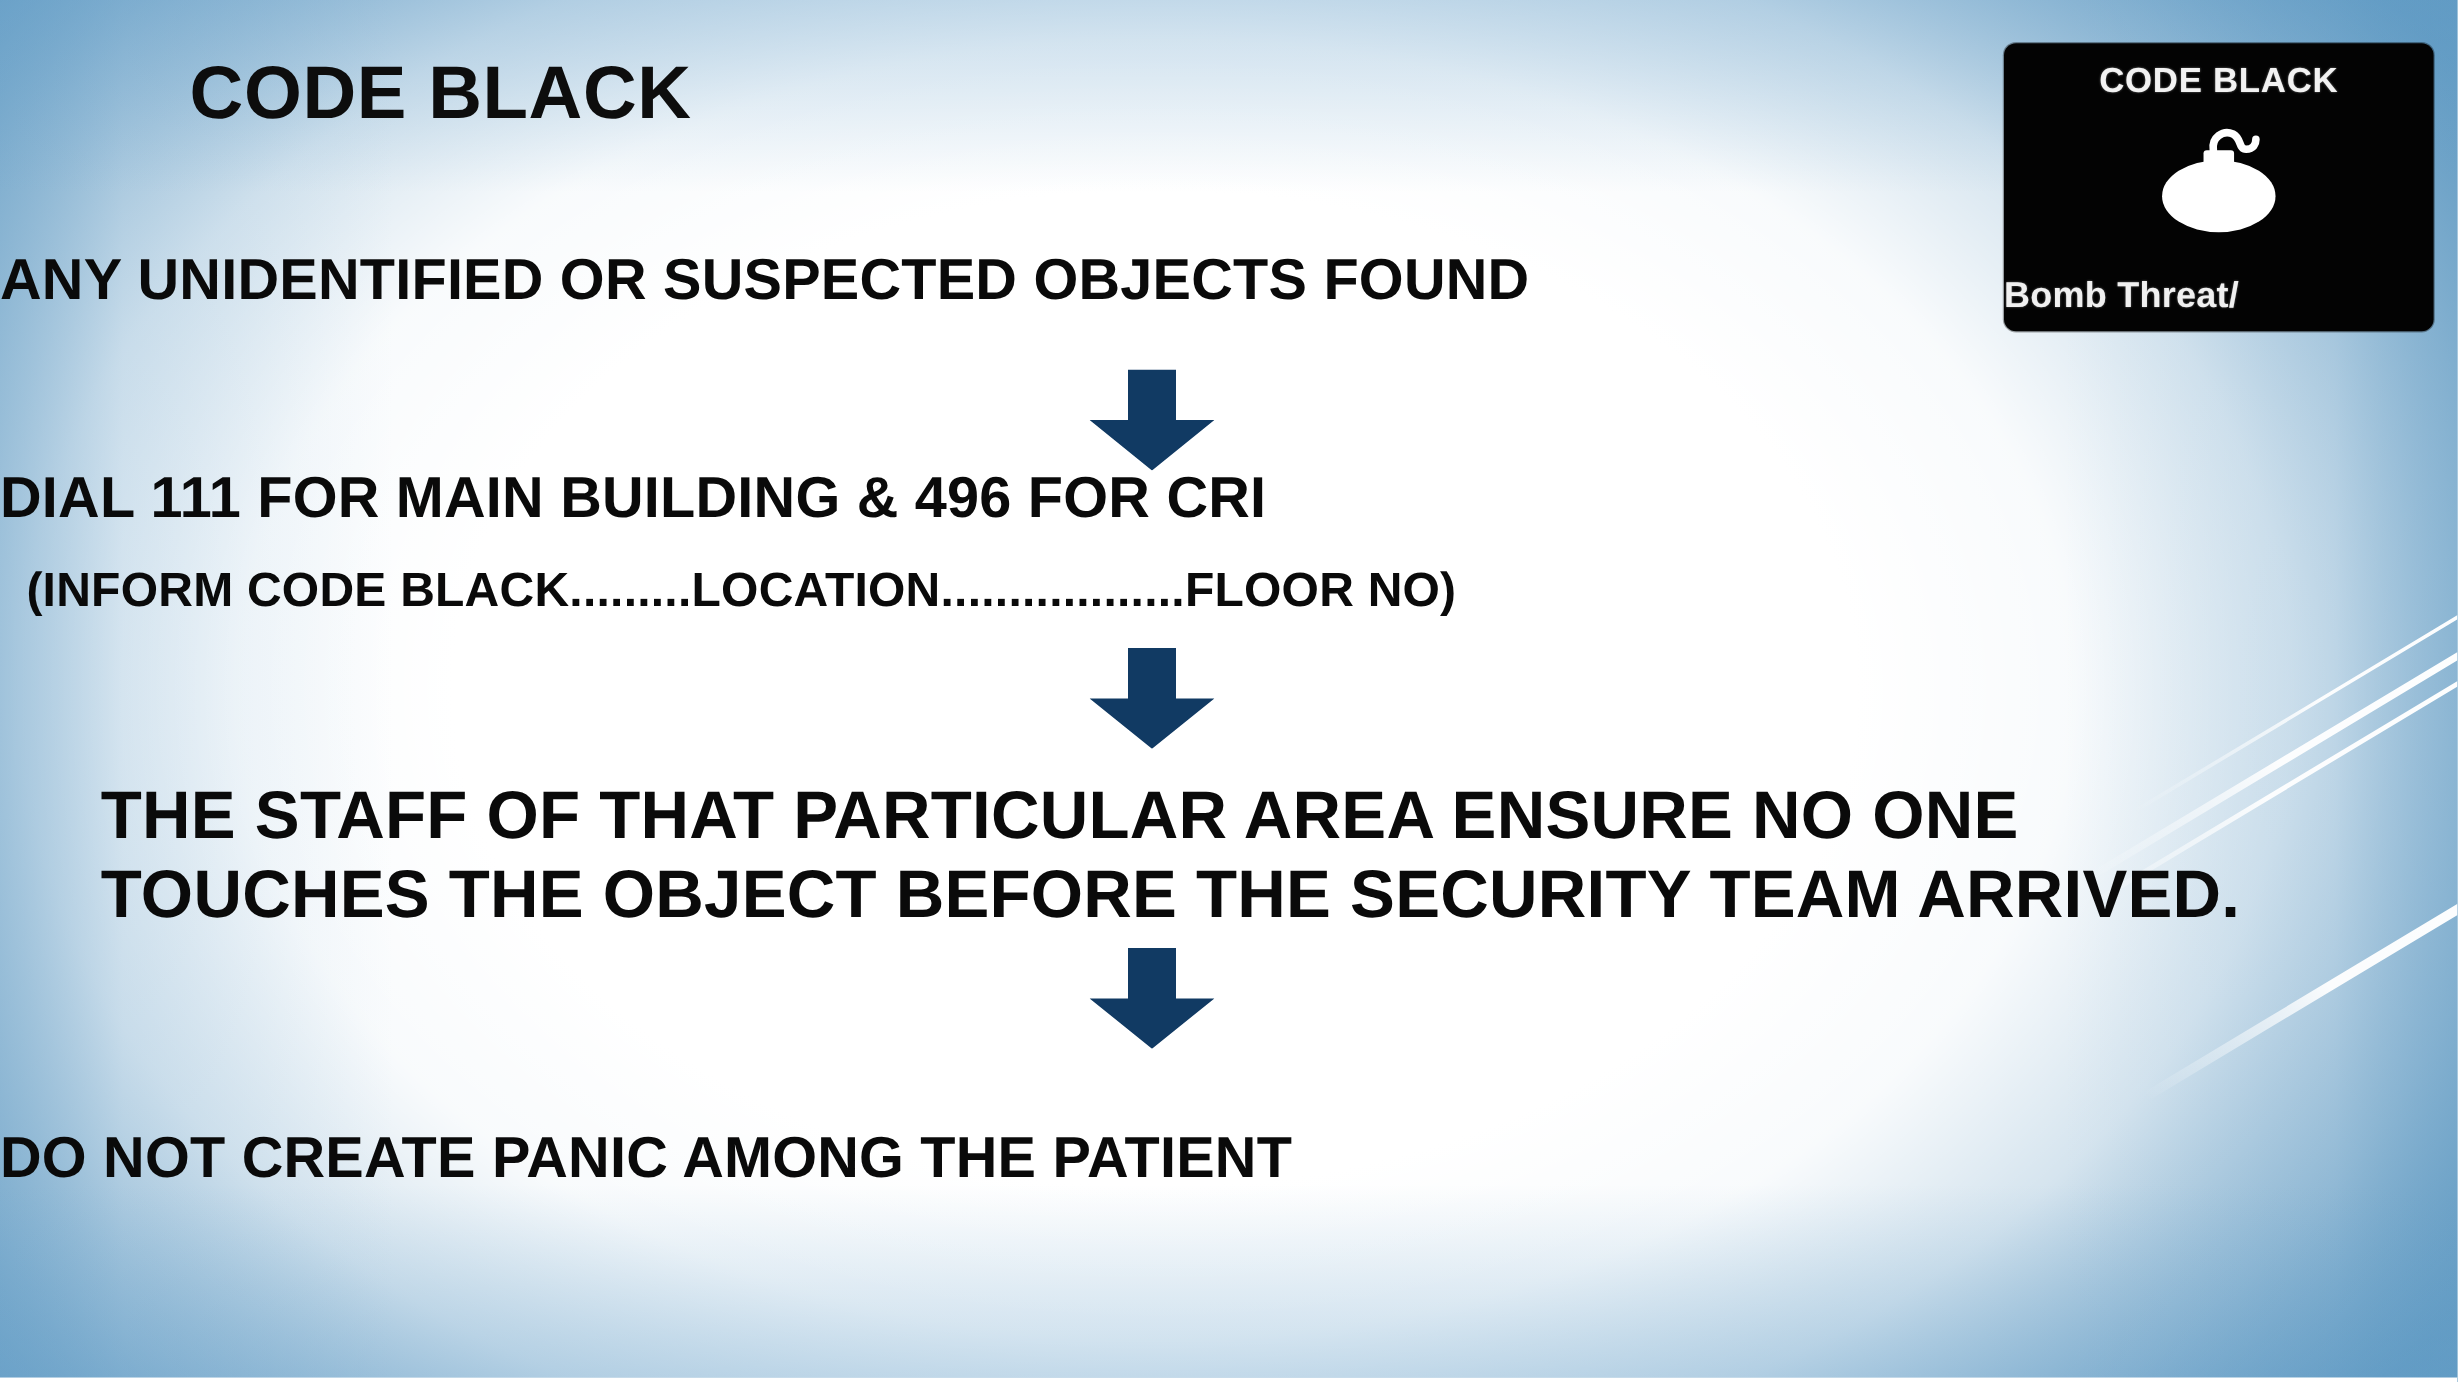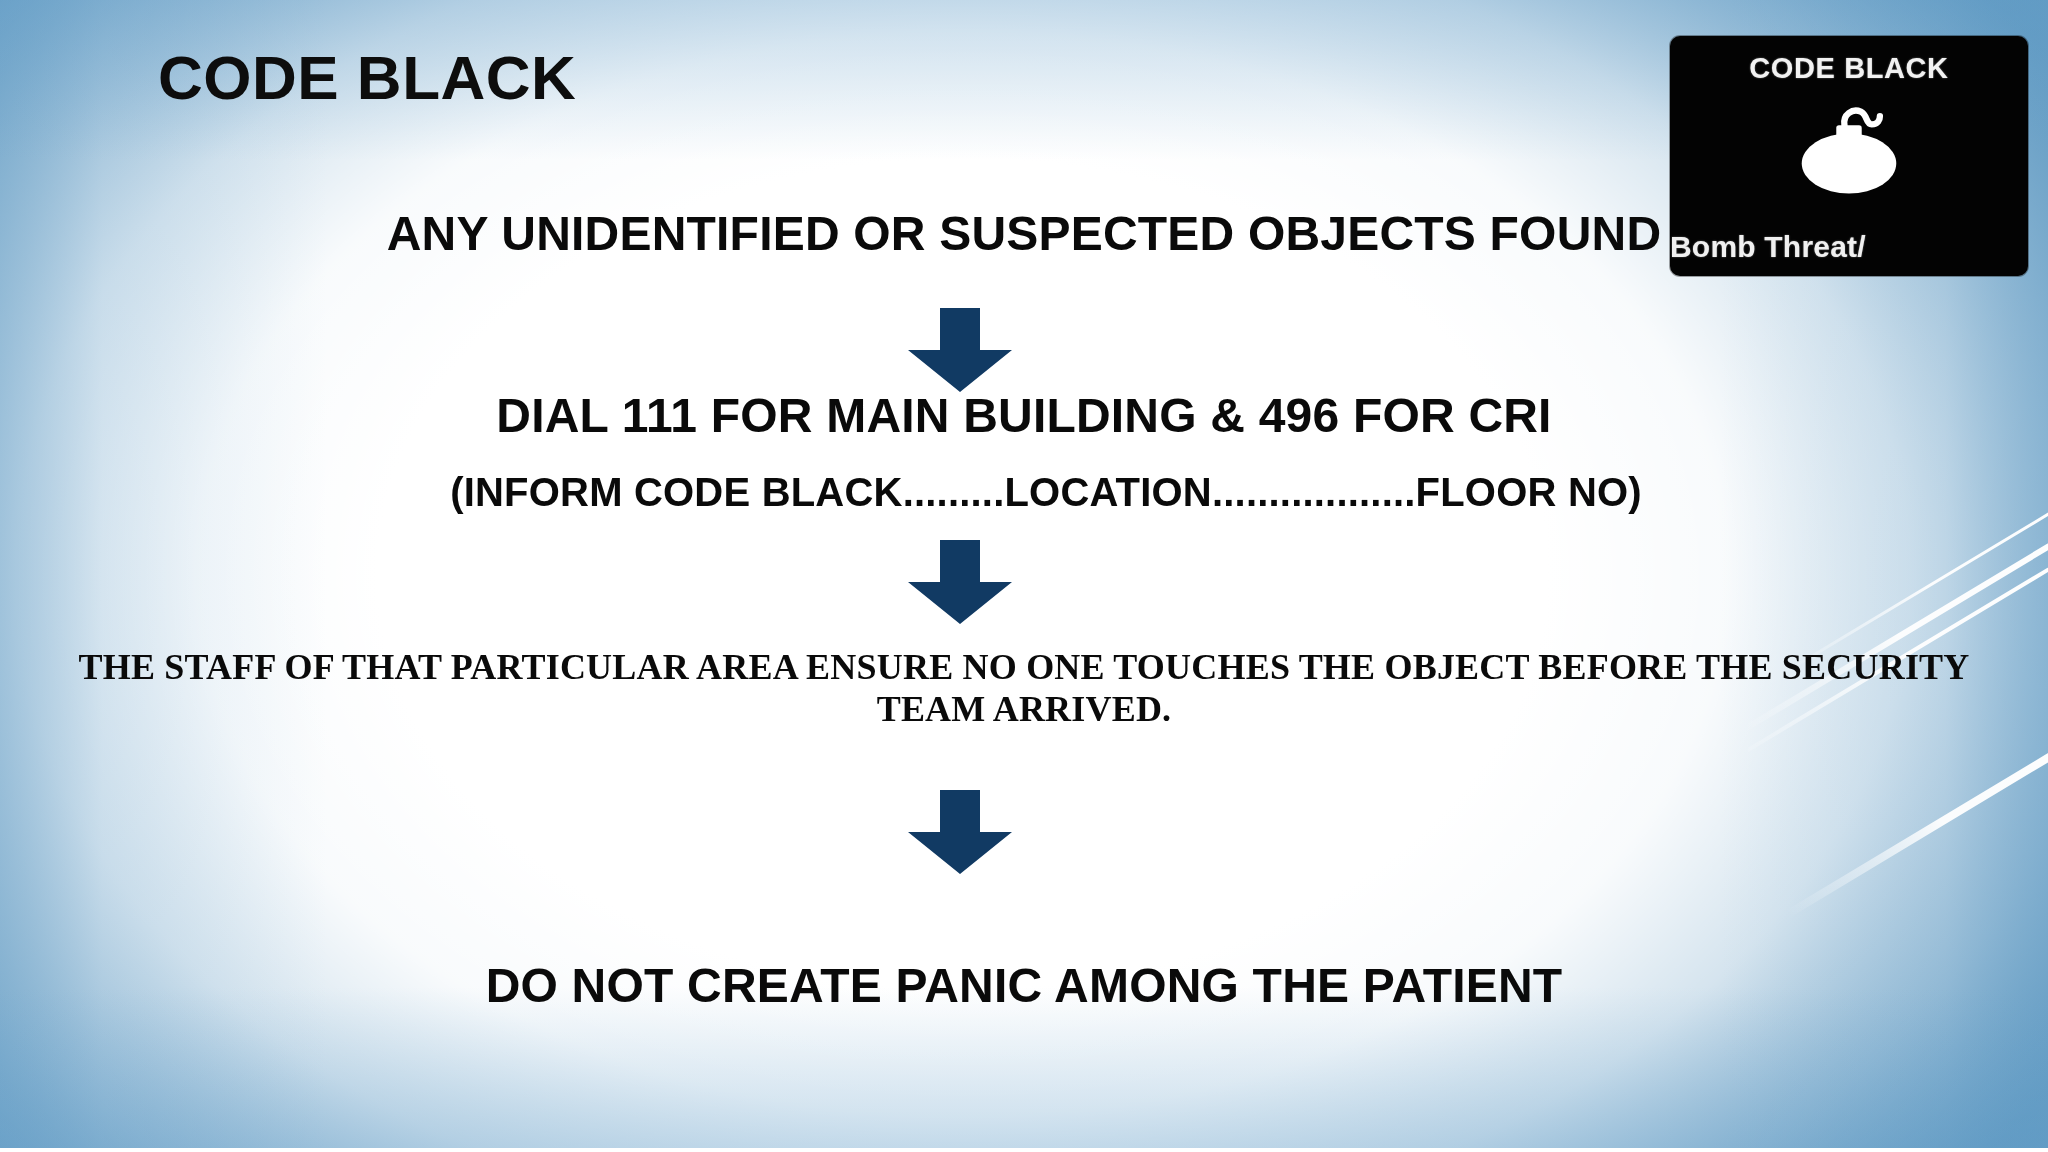--- a/index.html
+++ b/index.html
@@ -116,32 +116,32 @@
     font-weight:bold;
     line-height:1.12;
     letter-spacing:0.2px;
     text-shadow:0 0 2px rgba(255,255,255,0.4);
   }
 
   
   .line {
     position:absolute;
     left:0; width:2048px;
-    text-align:center;
+    text-align:left;
     font-weight:bold;
     color:#0a0a0a;
     white-space:nowrap;
     letter-spacing:0.2px;
   }
   .l1 { top:206px;  font-size:48px; }
   .l2 { top:388px;  font-size:48px; }
   .l3 { top:470px;  font-size:40px;margin-left:22px; }
-  .l4 { top:646px;  font-size:36px; white-space:normal; padding:0 49px; line-height:1.18;font-family:Liberation Serif, serif; }
+  .l4 { top:646px;  font-size:56px; white-space:normal; padding:0 84px; line-height:1.18; }
   .l5 { top:876px;  font-size:48px; }
-  .l6 { top:958px;  font-size:48px; }
+  .l6 { top:938px;  font-size:48px; }
 
   
   .arrow {
     position:absolute;
     width:104px; height:84px;
   }
   .a1 { left:908px; top:308px; }
   .a2 { left:908px; top:540px; }
   .a3 { left:908px; top:790px; }
 </style>

